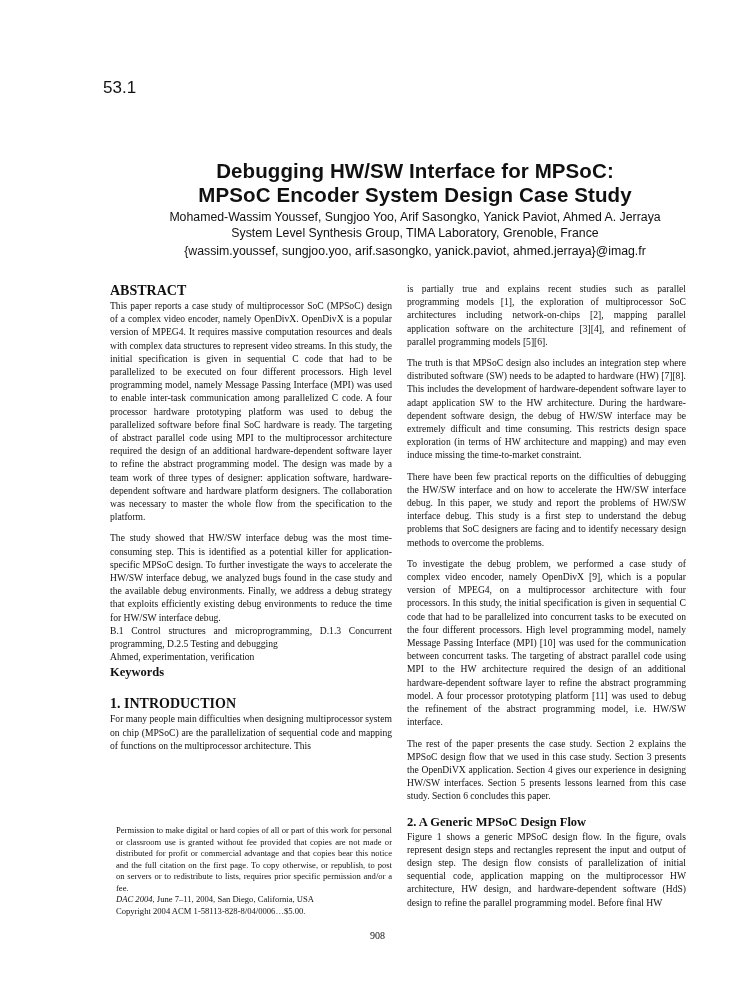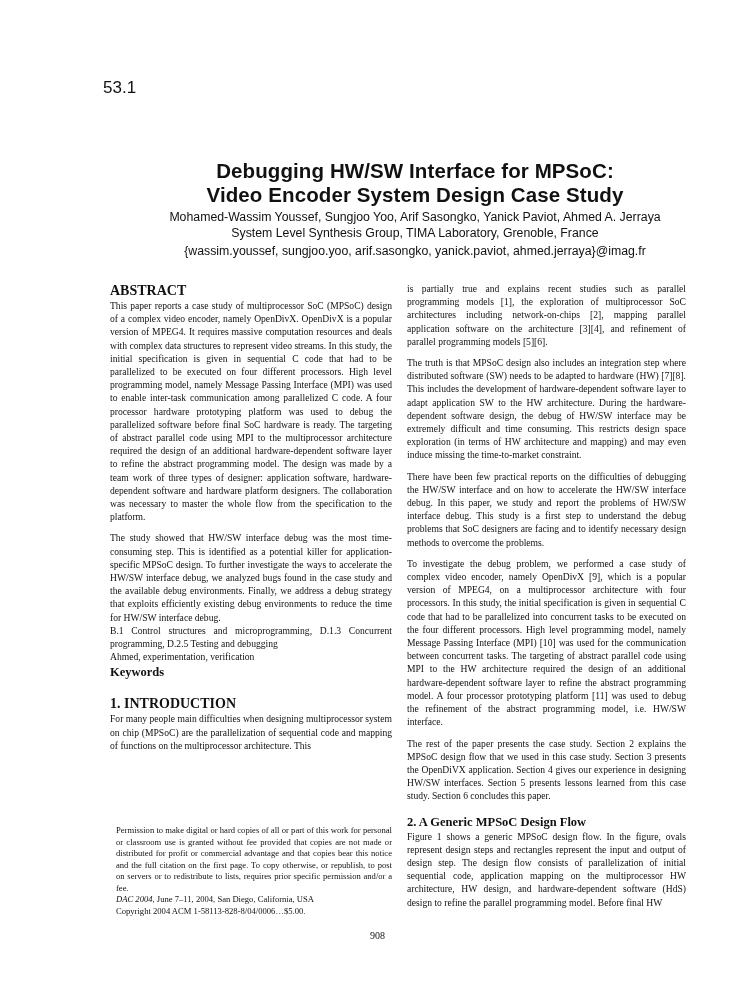--- a/index.html
+++ b/index.html
@@ -22,21 +22,21 @@
   #page-num { position:absolute; left:0; width:755px; top:930px; text-align:center; font-family:"Liberation Serif", serif; font-size:10px; }
   .ital { font-style:italic; }
 </style>
 </head>
 <body>
 
 <div id="sec-num">53.1</div>
 
 <div id="title-block">
   <div class="title-line">Debugging HW/SW Interface for MPSoC:</div>
-  <div class="title-line">Video Encoder System Design Case Study</div>
+  <div class="title-line">MPSoC Encoder System Design Case Study</div>
   <div class="authors">Mohamed-Wassim Youssef, Sungjoo Yoo, Arif Sasongko, Yanick Paviot, Ahmed A. Jerraya</div>
   <div class="affil">System Level Synthesis Group, TIMA Laboratory, Grenoble, France</div>
   <div class="emails">{wassim.youssef, sungjoo.yoo, arif.sasongko, yanick.paviot, ahmed.jerraya}@imag.fr</div>
 </div>
 
 <div id="left-col" class="col">
   <div class="h1">ABSTRACT</div>
   <p>This paper reports a case study of multiprocessor SoC (MPSoC) design of a complex video encoder, namely OpenDivX. OpenDivX is a popular version of MPEG4. It requires massive computation resources and deals with complex data structures to represent video streams. In this study, the initial specification is given in sequential C code that had to be parallelized to be executed on four different processors. High level programming model, namely Message Passing Interface (MPI) was used to enable inter-task communication among parallelized C code. A four processor hardware prototyping platform was used to debug the parallelized software before final SoC hardware is ready. The targeting of abstract parallel code using MPI to the multiprocessor architecture required the design of an additional hardware-dependent software layer to refine the abstract programming model. The design was made by a team work of three types of designer: application software, hardware-dependent software and hardware platform designers. The collaboration was necessary to master the whole flow from the specification to the platform.</p>
   <p class="gap">The study showed that HW/SW interface debug was the most time-consuming step. This is identified as a potential killer for application-specific MPSoC design. To further investigate the ways to accelerate the HW/SW interface debug, we analyzed bugs found in the case study and the available debug environments. Finally, we address a debug strategy that exploits efficiently existing debug environments to reduce the time for HW/SW interface debug.</p>
   <p>B.1 Control structures and microprogramming, D.1.3 Concurrent programming, D.2.5 Testing and debugging</p>

